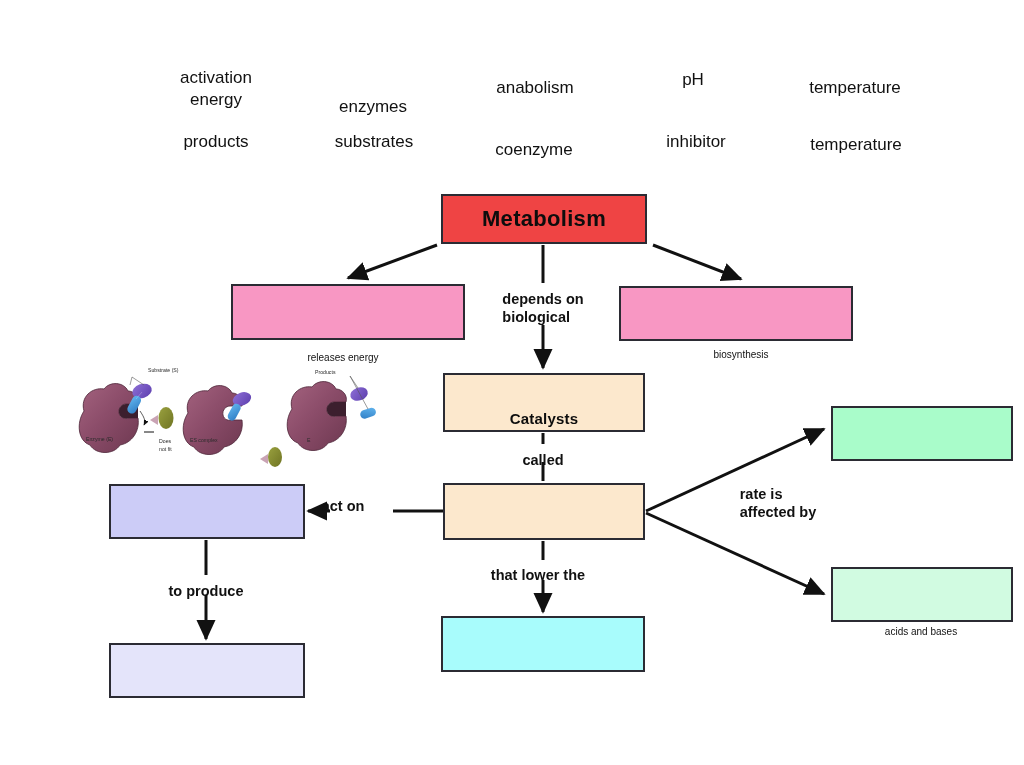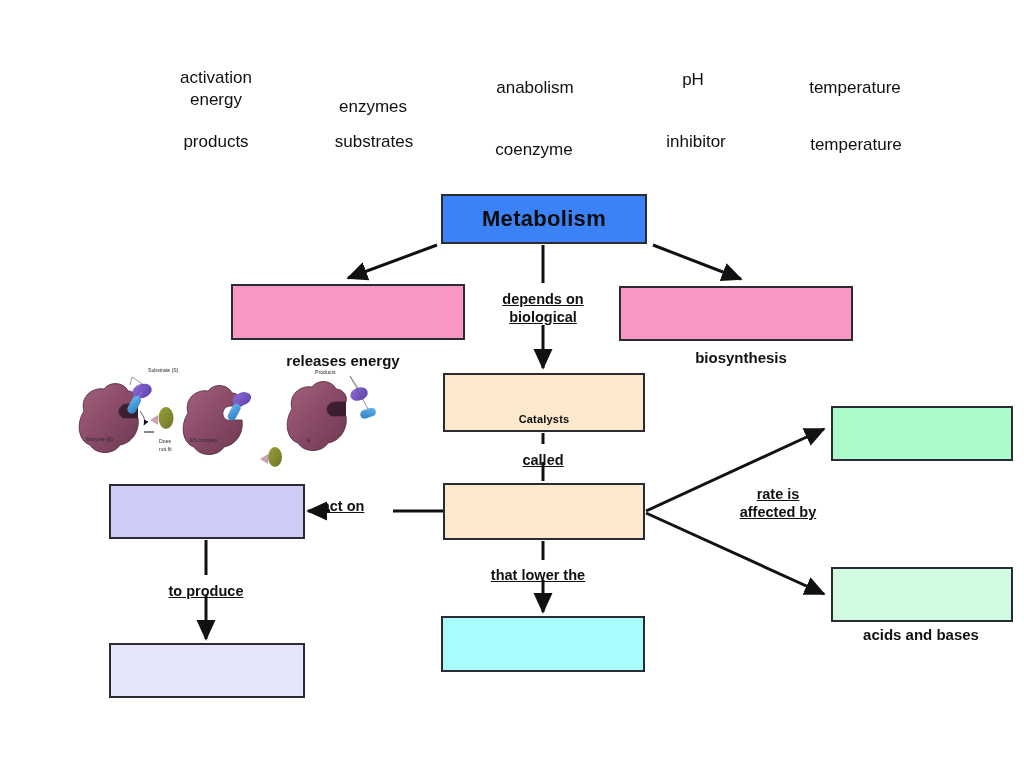--- a/index.html
+++ b/index.html
@@ -49,51 +49,50 @@
   .node {
     position: absolute;
     box-sizing: border-box;
     border: 2px solid #2b2b33;
     display: flex;
     align-items: center;
     justify-content: center;
     text-align: center;
   }
   .node-label {
-    font-size: 11px;
+    font-size: 15px;
     font-weight: 700;
     color: #0d0d0d;
     letter-spacing: 0.2px;
     margin-top: 32px;
   }
   .node-title {
     font-size: 22px;
     font-weight: 700;
     color: #0d0d0d;
     letter-spacing: 0.3px;
   }
 
   
   .conn-text {
     position: absolute;
     font-size: 14.5px;
     font-weight: 700;
     color: #111111;
-    text-align: center;
+    text-align: left;
     line-height: 1.25;
     white-space: pre-line;
     transform: translateX(-50%);
-    text-decoration: underline;
   }
 
   
   .caption {
     position: absolute;
-    font-size: 15px;
-    font-weight: 700;
+    font-size: 10px;
+    font-weight: 400;
     color: #111111;
     text-align: center;
     white-space: nowrap;
     transform: translateX(-50%);
   }
 
   
   .edges {
     position: absolute;
     left: 0;
@@ -226,21 +225,21 @@
         <text class="illus-cap" x="16" y="78">Enzyme (E)</text>
         <text class="illus-cap" x="89" y="80">Does</text>
         <text class="illus-cap" x="89" y="88">not fit</text>
         <text class="illus-cap" x="120" y="79">ES complex</text>
         <text class="illus-cap" x="237" y="79">E</text>
         <text class="illus-cap" x="245" y="11">Products</text>
       </g>
   </svg>
 
   <div id="nodes">
-      <div class="node" style="left: 441px; top: 194px; width: 206px; height: 50px; background: #3b82f6;">
+      <div class="node" style="left: 441px; top: 194px; width: 206px; height: 50px; background: #ef4444;">
         <span class="node-title">Metabolism</span>
       </div>
       <div class="node empty" style="left: 231px; top: 284px; width: 234px; height: 56px; background: rgb(248, 151, 195);"></div>
       <div class="node empty" style="left: 619px; top: 286px; width: 234px; height: 55px; background: rgb(248, 151, 195);"></div>
       <div class="node" style="left: 443px; top: 373px; width: 202px; height: 59px; background: rgb(252, 232, 205);">
         <span class="node-label">Catalysts</span>
       </div>
       <div class="node empty" style="left: 443px; top: 483px; width: 202px; height: 57px; background: rgb(252, 232, 205);"></div>
       <div class="node empty" style="left: 109px; top: 484px; width: 196px; height: 55px; background: rgb(204, 204, 247);"></div>
       <div class="node empty" style="left: 109px; top: 643px; width: 196px; height: 55px; background: rgb(228, 228, 250);"></div>

